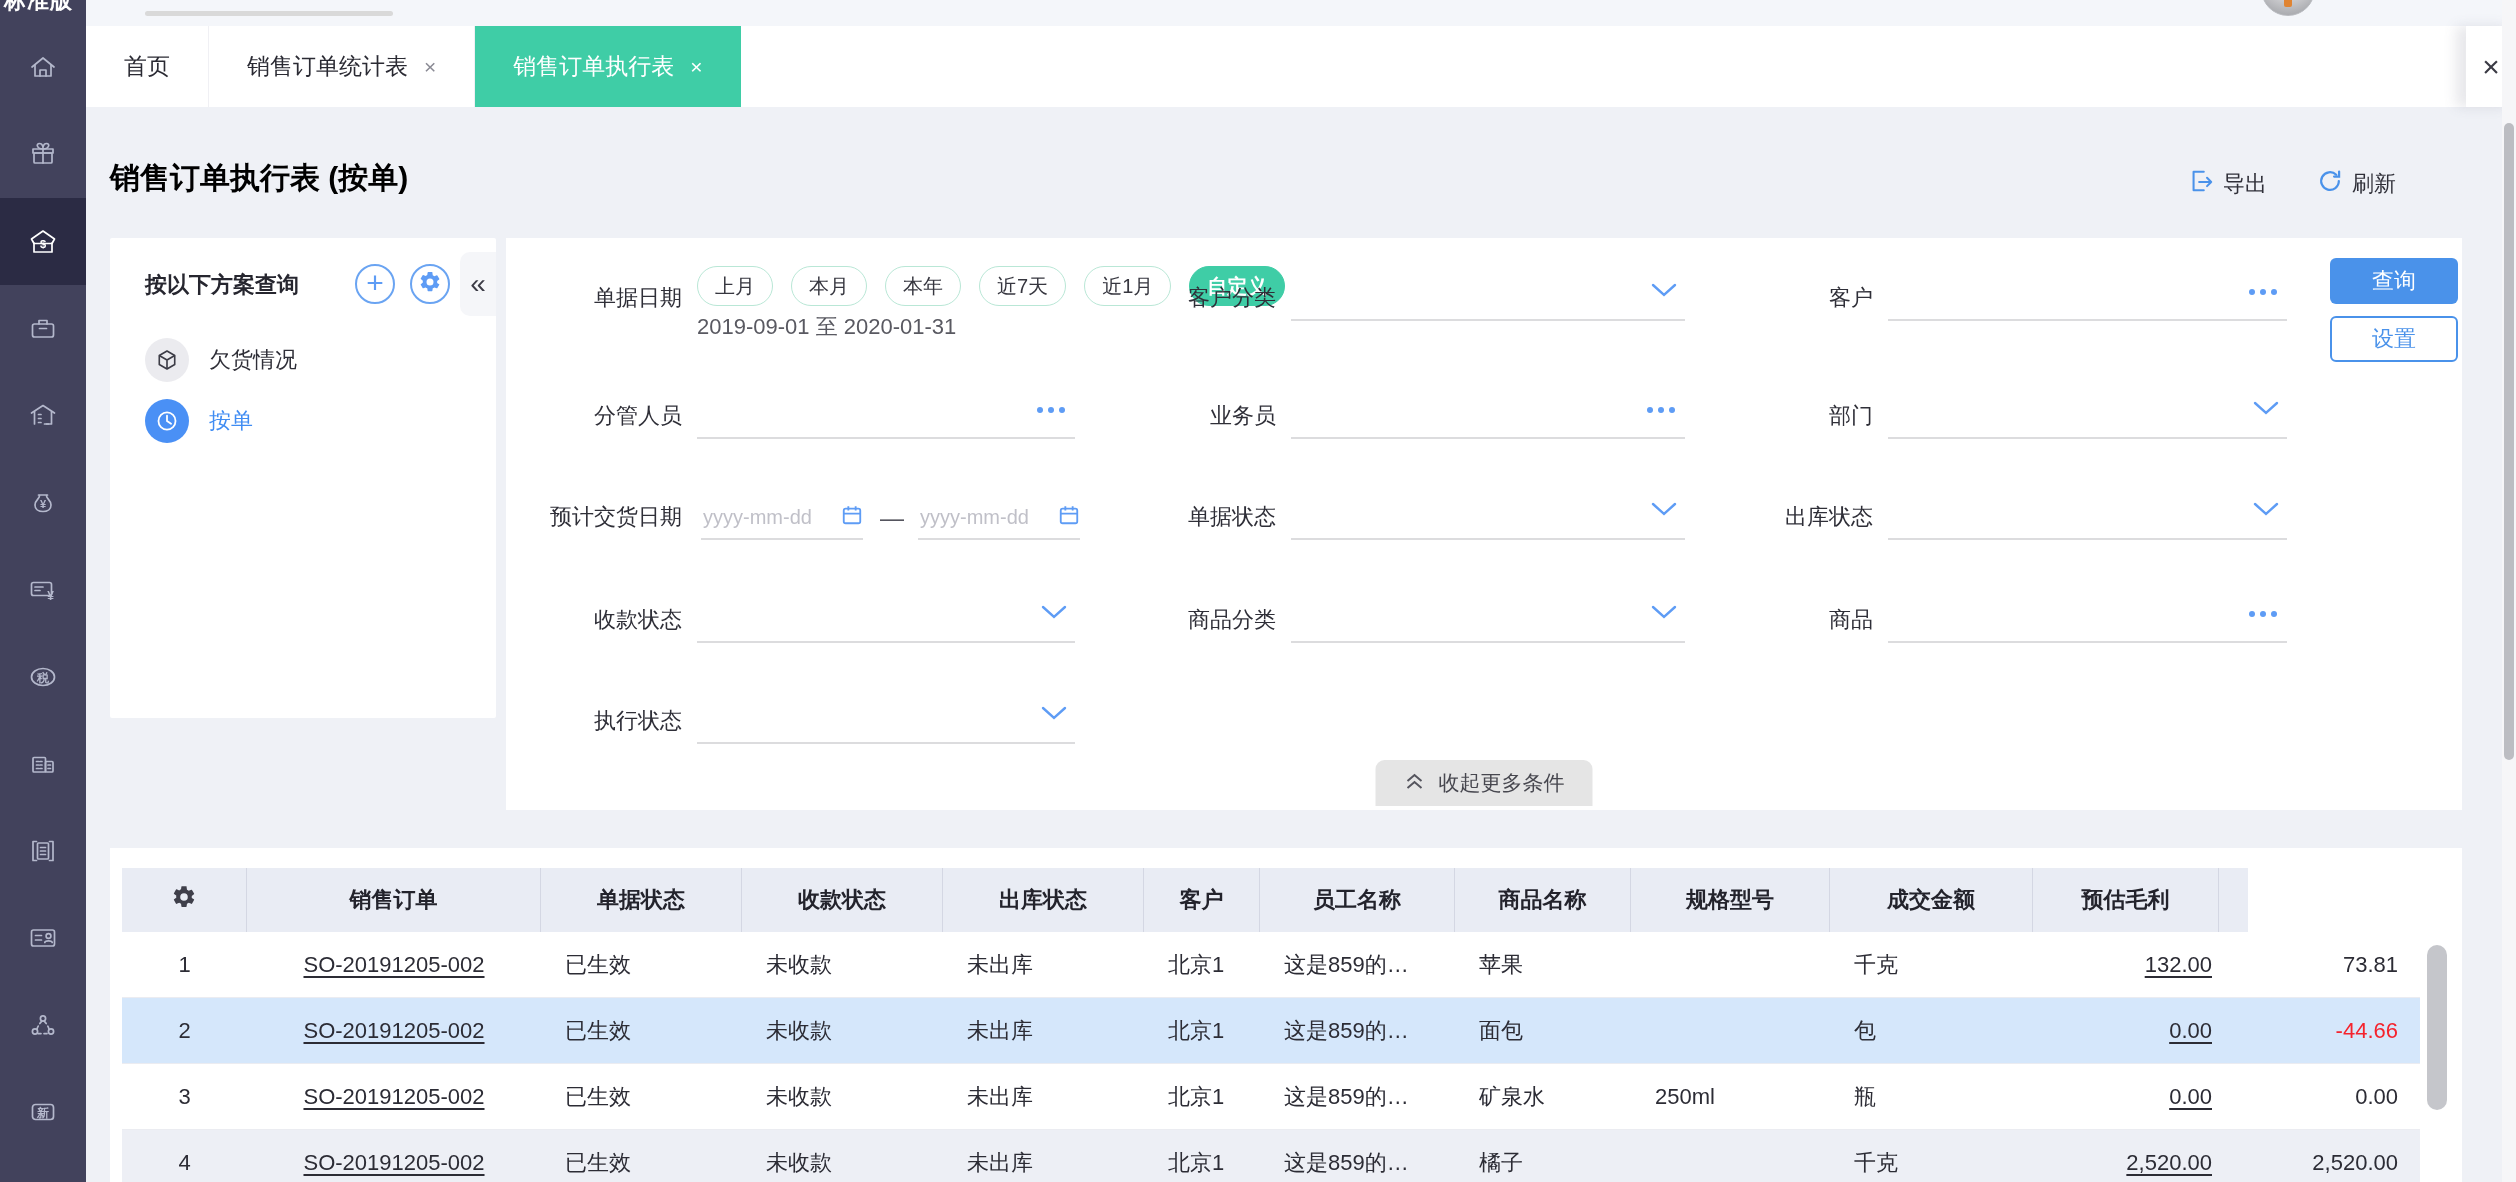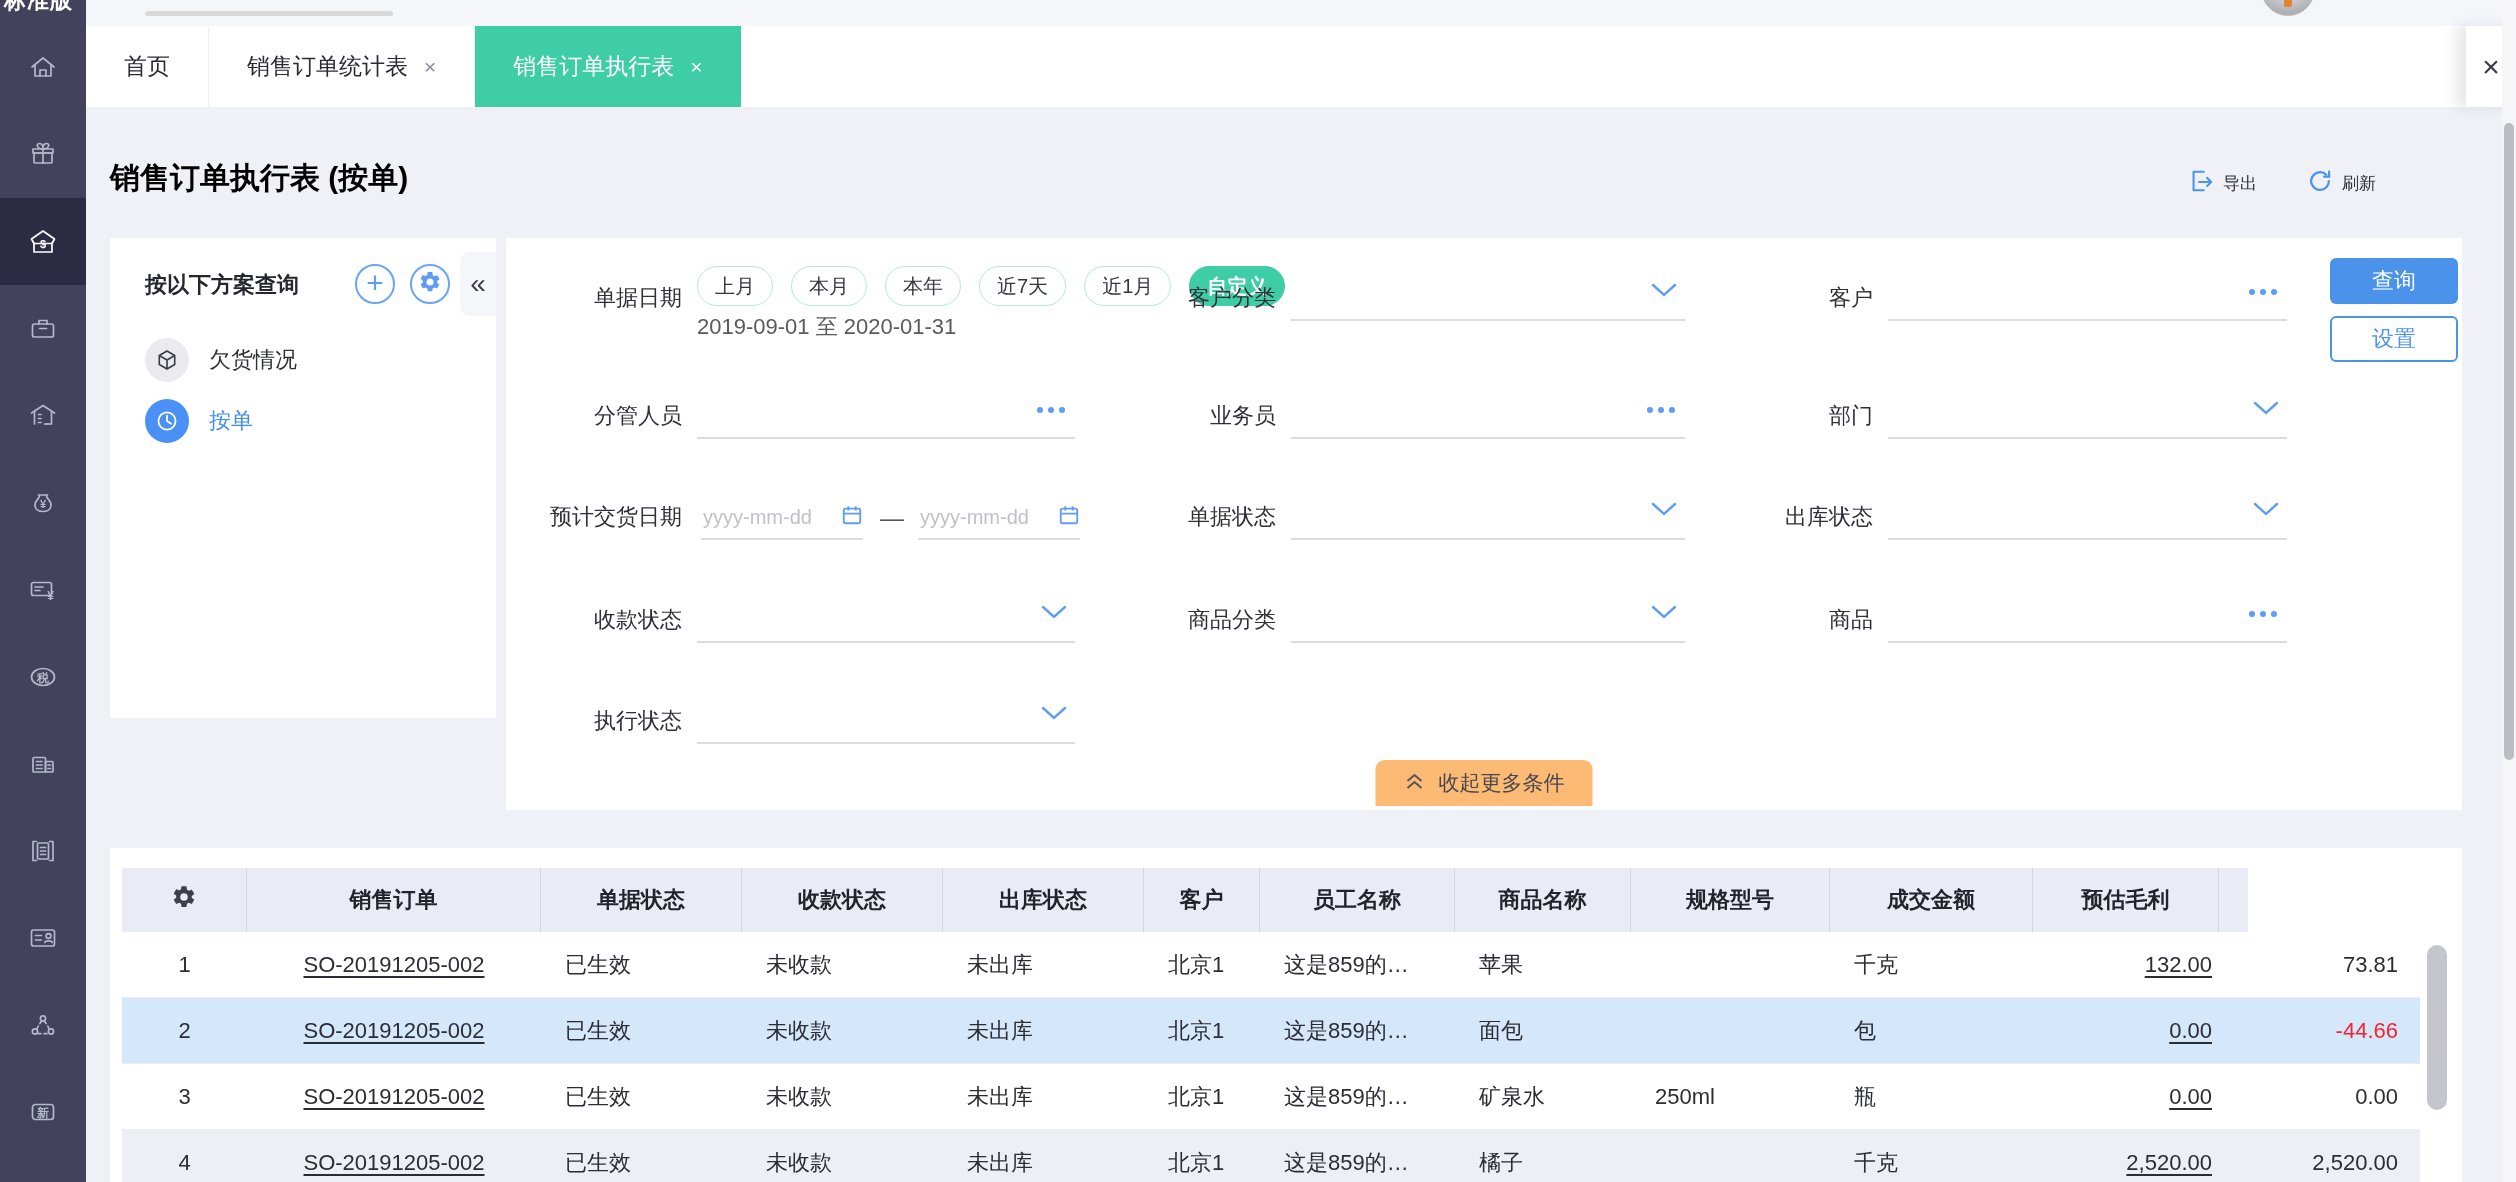--- a/index.html
+++ b/index.html
@@ -27,21 +27,21 @@
   .tab{height:81px;display:flex;align-items:center;gap:16px;padding:0 38px;font-size:23px;color:#2a2a33;
        border-right:1px solid #f0f0f4;cursor:pointer;white-space:nowrap}
   .tab .x{font-size:21px;color:#8a8a94;line-height:1}
   .tab.active{background:#3fcda6;color:#fff;border-right:none}
   .tab.active .x{color:#fff}
   .tab-close-box{position:absolute;right:0;top:0;width:50px;height:81px;background:#fff;
        box-shadow:-10px 0 12px rgba(90,90,110,.14);display:flex;align-items:center;justify-content:center;
        font-size:30px;color:#3a3a44;cursor:pointer}
   
   .page-title{position:absolute;left:110px;top:158px;margin:0;font-size:30px;font-weight:600;color:#000000;z-index:2}
-  .title-actions{position:absolute;left:2188px;top:168px;display:flex;gap:50px;font-size:17px;color:#2f2f38;z-index:2}
+  .title-actions{position:absolute;left:2188px;top:168px;display:flex;gap:50px;font-size:22px;color:#2f2f38;z-index:2}
   .t-act{display:flex;align-items:center;gap:9px;cursor:pointer}
   
   .scheme-card{position:absolute;left:110px;top:238px;width:386px;height:480px;background:#fff;border-radius:2px;z-index:2}
   .sch-title{position:absolute;left:35px;top:32px;font-size:22px;font-weight:700;color:#26262f}
   .cbtn{position:absolute;top:26px;width:40px;height:40px;border:2px solid #6aa4f2;border-radius:50%;
         color:#5e9cf5;display:flex;align-items:center;justify-content:center;cursor:pointer;box-sizing:border-box}
   .cbtn.add{left:245px;font-size:30px;font-weight:300;padding-bottom:3px}
   .cbtn.cfg{left:300px}
   .collapse-tab{position:absolute;right:0;top:14px;width:36px;height:64px;background:#f5f6f9;border-radius:10px 0 0 10px;
         display:flex;align-items:center;justify-content:center;font-size:28px;color:#3c3c46;cursor:pointer}
@@ -63,21 +63,21 @@
   .pill.sel{background:#3fcda6;border-color:#3fcda6;color:#fff;font-weight:700}
   .date-range-text{position:absolute;font-size:22px;color:#595961;white-space:nowrap}
   .dr-box{position:absolute;height:40px;border-bottom:2px solid #dcdcde;box-sizing:border-box;font-size:20px;color:#c0c0c8}
   .dr-box .ph{position:absolute;left:2px;top:6px;letter-spacing:0}
   .dr-box .cal{position:absolute;right:0;top:4px}
   .dr-dash{position:absolute;font-size:24px;color:#55555e}
   .query-btn{position:absolute;left:1824px;top:20px;width:128px;height:46px;background:#4a92ea;border:none;border-radius:6px;
         color:#fff;font-size:22px;font-family:inherit;cursor:pointer}
   .settings-btn{position:absolute;left:1824px;top:78px;width:128px;height:46px;background:#fff;border:2px solid #4a92ea;border-radius:6px;
         color:#4a92ea;font-size:22px;font-family:inherit;cursor:pointer;box-sizing:border-box}
-  .collapse-btn{position:absolute;left:50%;transform:translateX(-50%);top:522px;height:46px;padding:0 28px;background:#fdba74;
+  .collapse-btn{position:absolute;left:50%;transform:translateX(-50%);top:522px;height:46px;padding:0 28px;background:#e5e5e5;
         border-radius:9px 9px 0 0;display:flex;align-items:center;gap:13px;font-size:21px;color:#47474f;cursor:pointer;white-space:nowrap}
   
   .table-card{position:absolute;left:110px;top:848px;width:2352px;height:334px;background:#fff;overflow:hidden;z-index:2}
   .thead{position:absolute;left:12px;top:20px;height:64px;display:flex;background:#e9ecf4}
   .th{display:flex;align-items:center;justify-content:center;font-size:22px;font-weight:700;color:#23232c;
       border-right:1px solid #d4d7e3;box-sizing:border-box;height:64px;cursor:pointer}
   .th.nob{border-right:none}
   .tbody{position:absolute;left:12px;top:84px}
   .trow{display:flex;height:65px;border-bottom:1px solid #ebecf1;background:#fff;cursor:pointer}
   .trow.selected{background:#d5e7fb}

